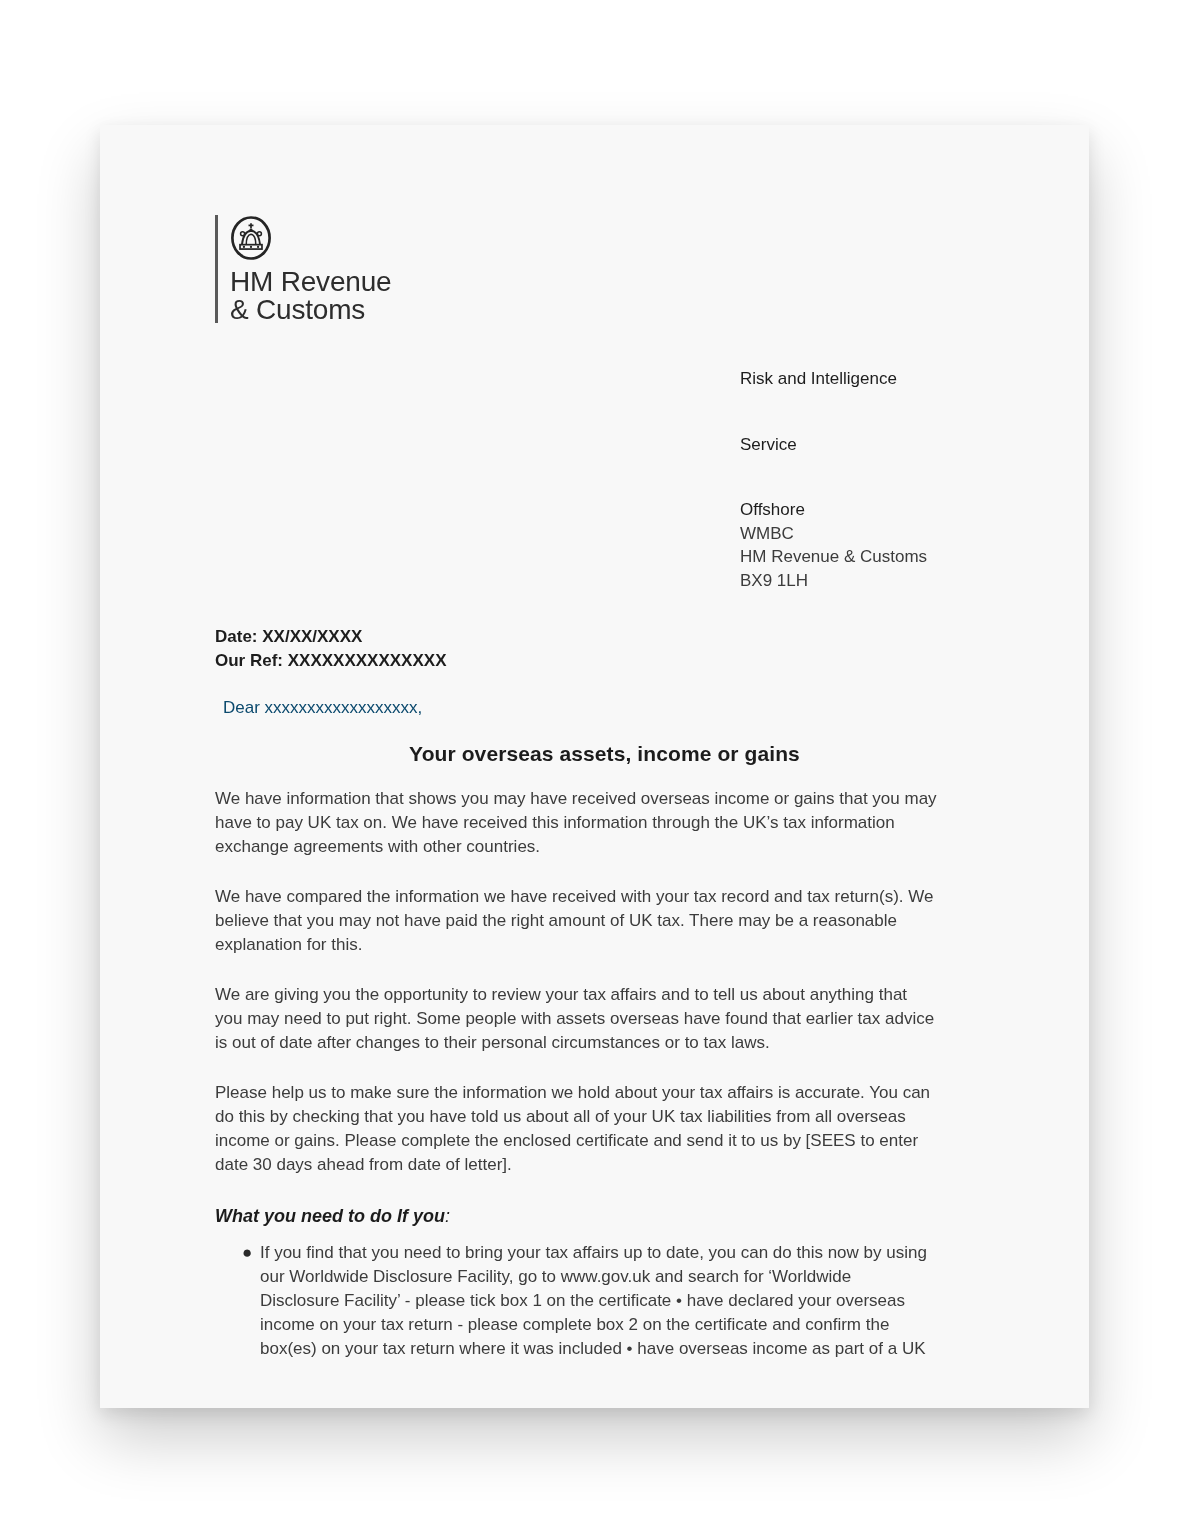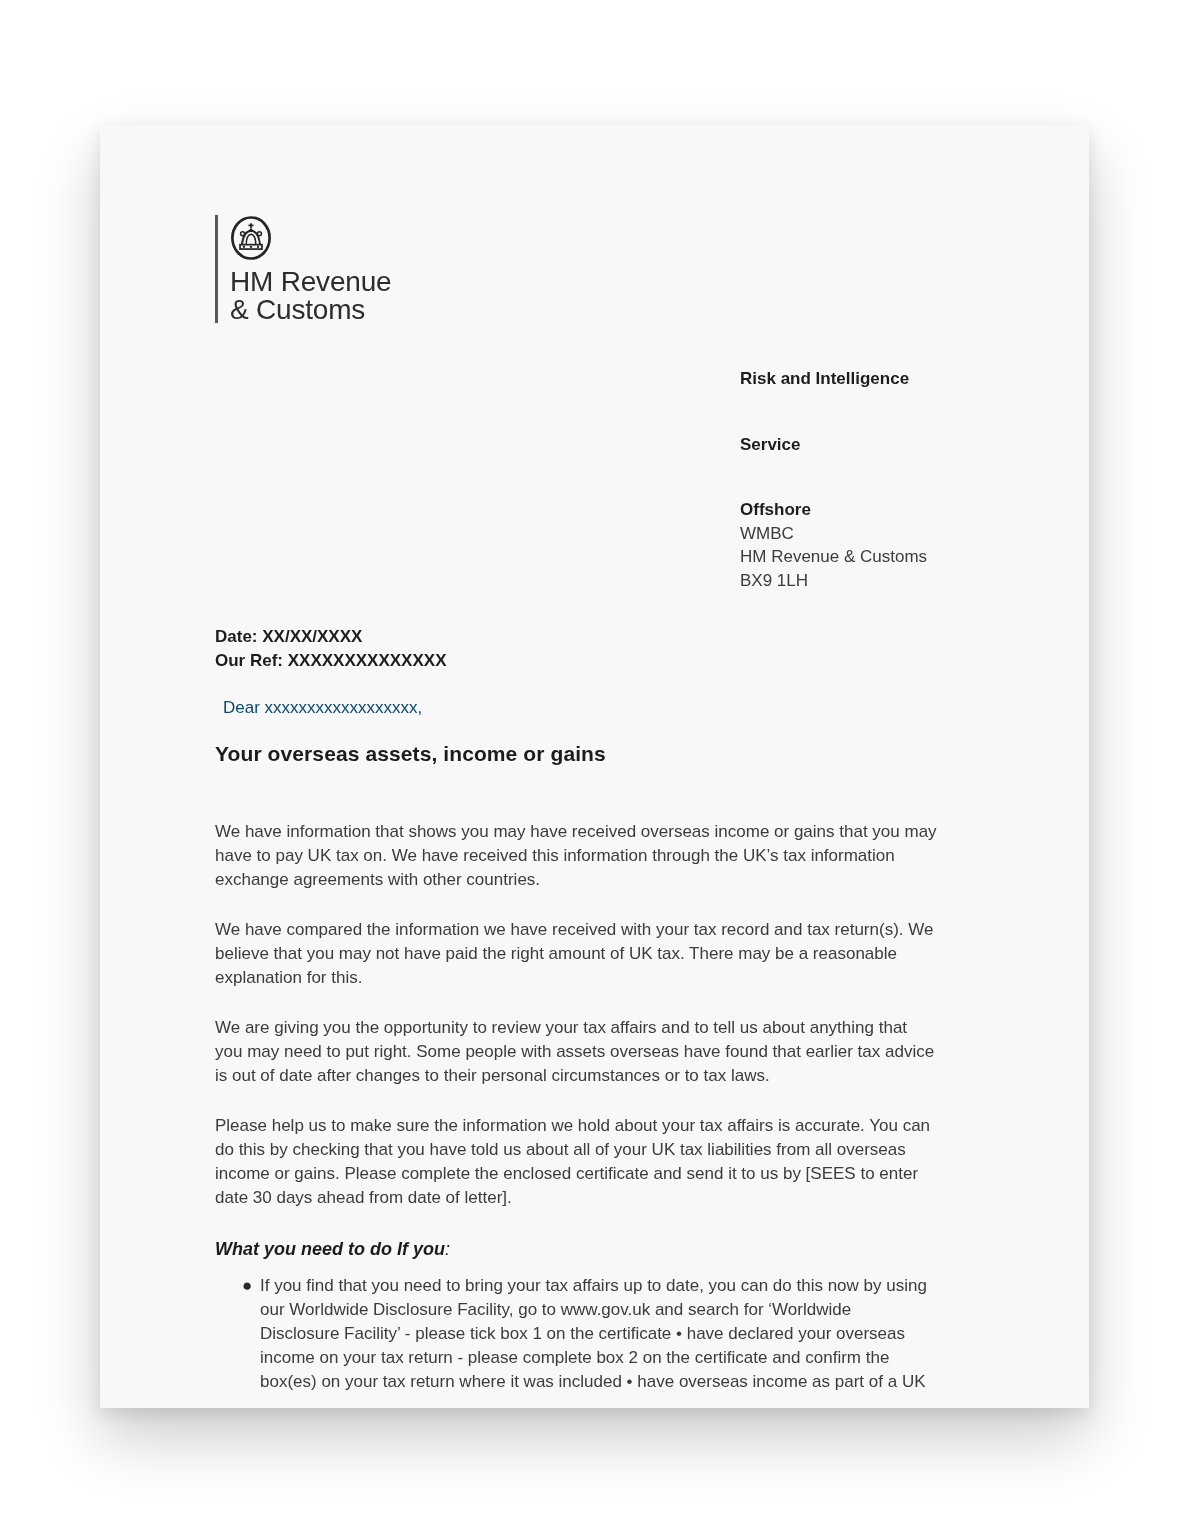--- a/index.html
+++ b/index.html
@@ -28,34 +28,34 @@
   }
   
   .logo { display: flex; margin-bottom: 4px; height: 110px; }
   .logo-bar { width: 3px; height: 108px; background: #5a5a5a; margin-right: 12px; flex: 0 0 auto; }
   .logo-right { display: flex; flex-direction: column; }
   .crown-wrap { width: 42px; height: 46px; }
   .logo-text { font-size: 28px; line-height: 28px; color: #2d2d2d; margin-top: 7px; letter-spacing: -0.2px; }
   .logo-text div { white-space: nowrap; }
   
   .address { margin-left: 525px; margin-top: 1px; font-size: 17px; line-height: 23.5px; color: #3c3c3c; }
-  .address .bold { font-weight: bold; color: #1d1d1d; margin-top: 42px; }
+  .address .bold { font-weight: normal; color: #1d1d1d; margin-top: 42px; }
   
   .meta { margin-top: 33px; font-size: 17px; line-height: 23.5px; font-weight: bold; color: #1d1d1d; }
   
   .salutation { margin: 25px 0 0 8px; font-size: 17px; line-height: 21px; color: #0c4a6e; }
   h1.letter-heading {
     margin: 23px 0 0 0; font-size: 21px; line-height: 25px;
-    font-weight: bold; color: #1c1c1c; letter-spacing: 0.1px;
+    font-weight: bold; color: #1c1c1c; letter-spacing: 0.1px; text-align: center;
   }
   p.body-p {
     margin: 0 0 26px 0; font-size: 17px; line-height: 24px;
     color: #3c3c3c; white-space: pre-line; width: 785px;
   }
-  p.body-p.first { margin-top: 54px; }
+  p.body-p.first { margin-top: 21px; }
   h2.section-heading { margin: 28px 0 0 0; font-size: 18px; line-height: 22px; font-weight: bold; color: #1c1c1c; font-style: italic; }
   h2.section-heading .colon { font-weight: normal; }
   .bullet-row { display: flex; margin-top: 14px; padding-left: 27px; }
   .bullet-marker { flex: 0 0 18px; font-size: 17px; line-height: 24px; color: #2a2a2a; }
   .bullet-text {
     margin: 0; font-size: 17px; line-height: 24px; color: #3c3c3c;
     white-space: pre-line; width: 745px;
   }
   svg .stroke { fill: none; stroke: #252525; }
 </style>

